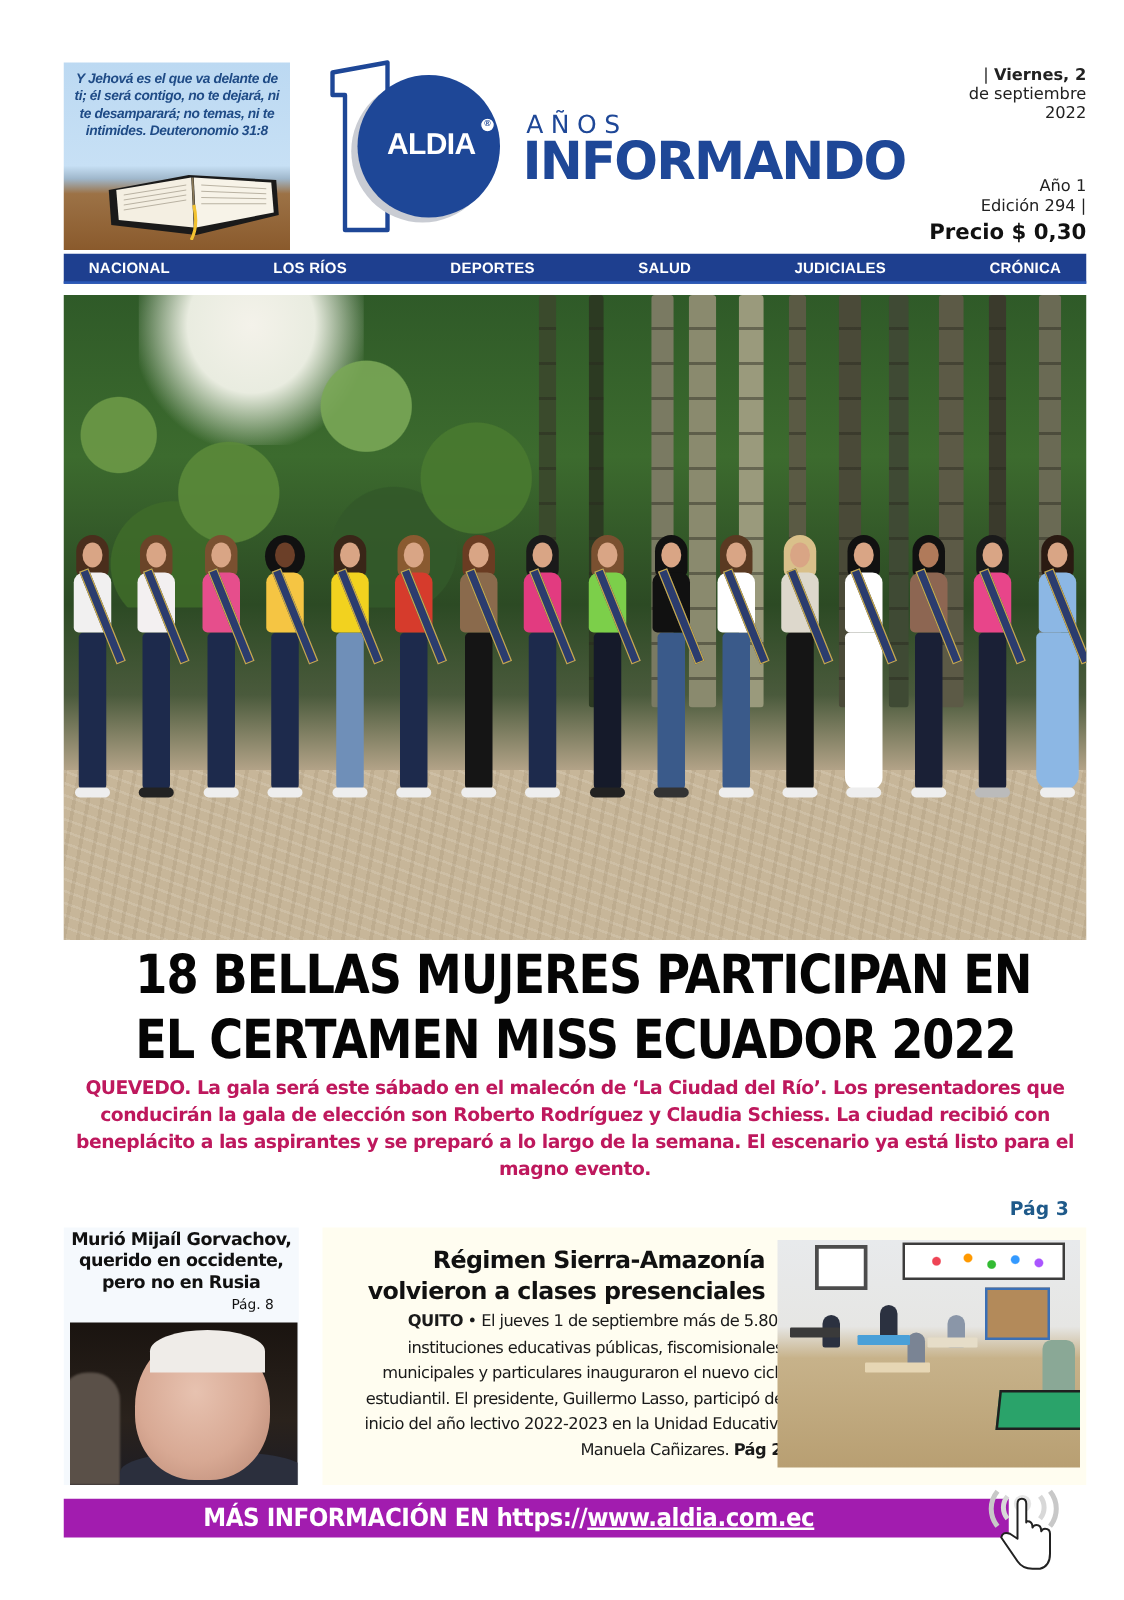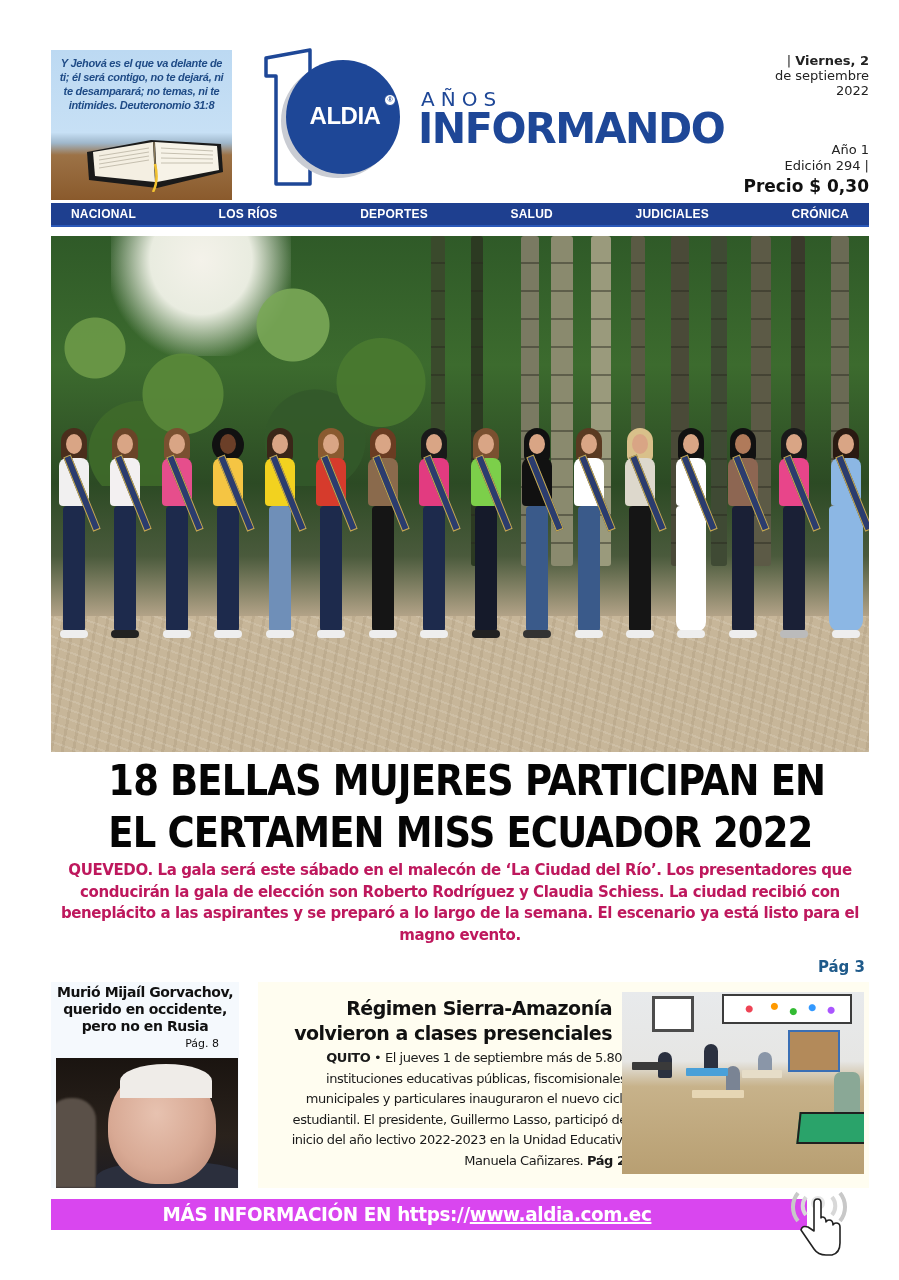--- a/index.html
+++ b/index.html
@@ -131,21 +131,21 @@
       color: #050505; letter-spacing: -1px; transform: scaleX(0.86); transform-origin: center top;
       white-space: nowrap;
     }
     .headline .line { display: block; }
     .lede {
       position: absolute; left: 51px; top: 860px; width: 818px; text-align: center;
       font-family: "DejaVu Sans", sans-serif; font-weight: 700; font-size: 15px; line-height: 21.5px;
       color: #be185d; letter-spacing: -0.4px;
     }
     .page-ref-main {
-      position: absolute; right: 34px; top: 958px;
+      position: absolute; right: 44px; top: 958px;
       font-family: "DejaVu Sans", sans-serif; font-weight: 700; font-size: 15px; color: #1f5a8a; margin-left: 28px;
     }
 
     
     .gorby-box {
       position: absolute; left: 51px; top: 982px; width: 188px; height: 206px;
       background: #f5f9fd;
     }
     .gorby-title {
       position: absolute; left: 0; top: 2px; width: 188px; text-align: center;
@@ -205,21 +205,21 @@
       radial-gradient(circle at 70% 45%, #39f 0 3px, transparent 4px),
       radial-gradient(circle at 85% 55%, #a5f 0 3px, transparent 4px), #ffffff; }
     .sp-shelf { position: absolute; left: 166px; top: 38px; width: 52px; height: 42px; background: #b38a5a; border: 2px solid #3a6fb5; }
     .sp-desk { position: absolute; height: 8px; border-radius: 1px; }
     .sp-kid { position: absolute; width: 14px; height: 26px; border-radius: 7px 7px 2px 2px; background: #2b3140; }
     .sp-green { position: absolute; left: 176px; top: 120px; width: 70px; height: 32px; background: #2aa36a; border: 2px solid #1f1f1f; transform: skewX(-6deg); }
 
     
     .footer-banner {
       position: absolute; left: 51px; top: 1199px; width: 756px; height: 31px;
-      background: #d946ef;
+      background: #a21caf;
     }
     .footer-text {
       position: absolute; left: 0; top: 2px; width: 712px; text-align: center;
       font-family: "DejaVu Sans", sans-serif; font-weight: 700; font-size: 20px; line-height: 27px;
       color: #ffffff; letter-spacing: -0.4px; transform: scaleX(0.92); transform-origin: center;
       white-space: nowrap;
     }
     .footer-link { text-decoration: underline; color: #ffffff; cursor: pointer; }
     .touch-icon {
       position: absolute; left: 786px; top: 1183px; width: 64px; height: 78px;

